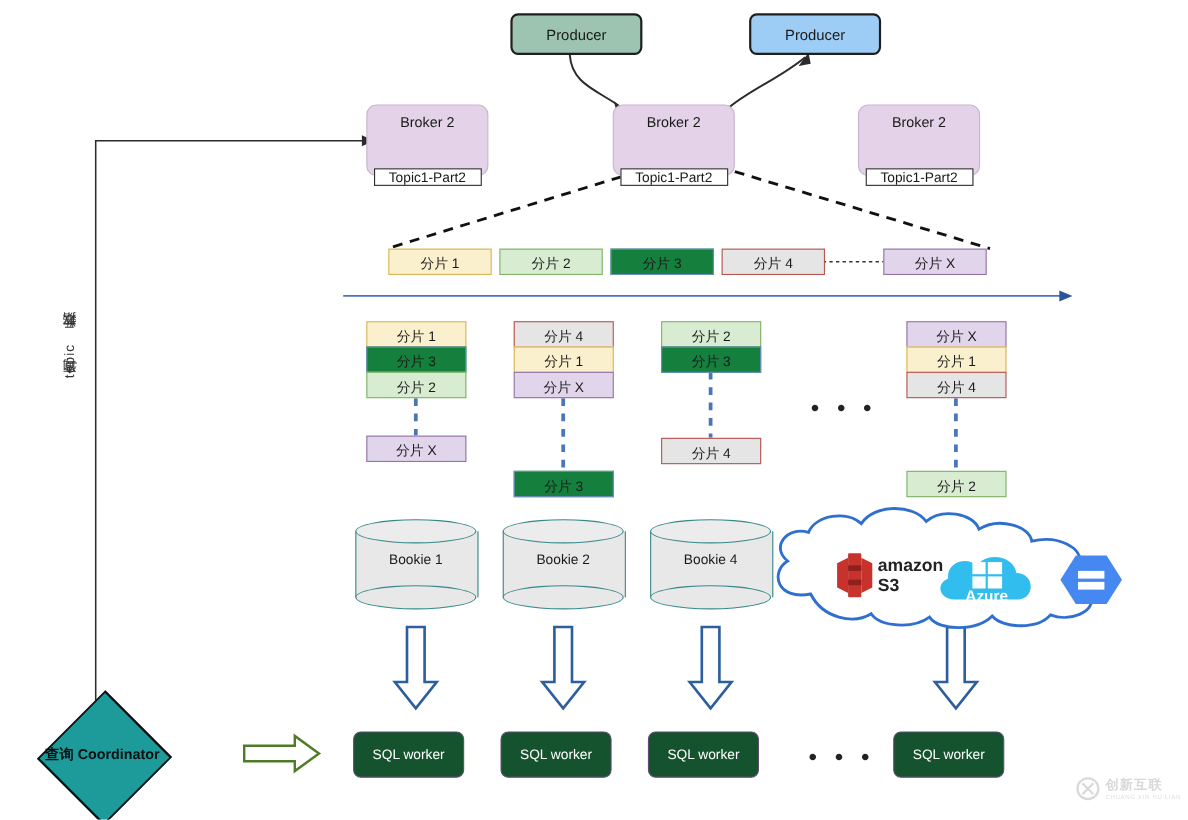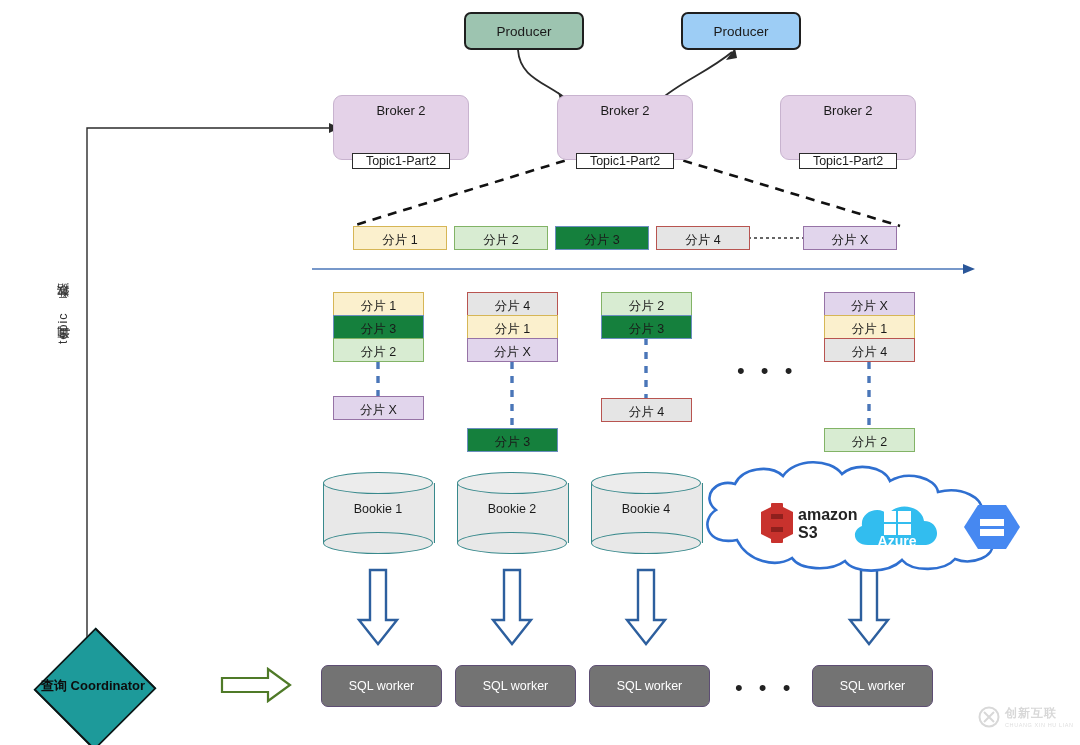--- a/index.html
+++ b/index.html
@@ -16,21 +16,21 @@
   .node-top{
     border:2px solid #1f1f1f;border-radius:7px;
     height:38px;width:120px;font-size:13.5px;
   }
   .producer{background:#9dc4b0;}
   .consumer{background:#9dcdf5;}
 
   
   .broker{
     background:#e4d2e8;border:1px solid #c8b3cf;border-radius:9px;
-    width:136px;height:65px;
+    width:111px;height:65px;
     display:flex;flex-direction:column;align-items:center;
     padding-top:7px;
     gap:28px;
   }
   .broker-title{font-size:13px;}
   .topic-box{
     margin-top:7px;background:#ffffff;border:1px solid #2b2b2b;
     width:96px;height:25px;font-size:12.5px;
   }
 
@@ -55,22 +55,22 @@
     background:#ececec;border:1.5px solid #38898c;box-sizing:border-box;
   }
   .cyl-bot{
     position:absolute;left:0;top:60px;width:110px;height:22px;border-radius:50%;
     background:#e8e8e8;border:1.5px solid #38898c;box-sizing:border-box;
   }
   .cyl-label{position:absolute;left:0;top:30px;width:110px;text-align:center;font-size:12.5px;}
 
   
   .sqlworker{
-    background:#737373;border:1px solid #5d4d73;border-radius:7px;
-    width:121px;height:42px;color:#ffffff;font-size:12.5px;
+    background:#14532d;border:1px solid #5d4d73;border-radius:7px;
+    width:101px;height:42px;color:#ffffff;font-size:12.5px;
   }
 
   
   .diamond-wrap{width:186px;height:84px;}
   .diamond-shape{
     position:absolute;left:40px;top:0px;width:106px;height:84px;
     background:#1d9a9a;border:2px solid #111;
     transform:rotate(45deg) scale(0.78,1.0);
   }
   .diamond-label{

